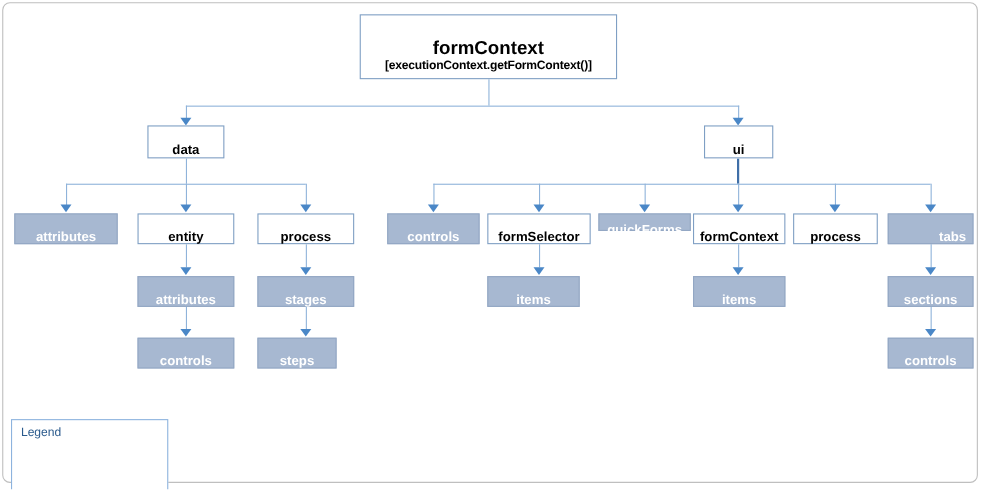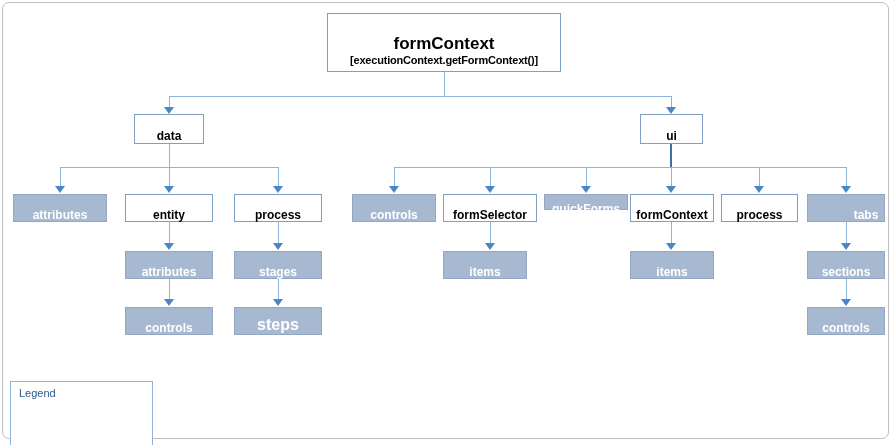--- a/index.html
+++ b/index.html
@@ -205,21 +205,21 @@
       </div>
       <div class="node collection" style="left: 125px; top: 251px; width: 88px; height: 28px; font-size: 12px;">
         <span class="title">attributes</span>
       </div>
       <div class="node collection" style="left: 125px; top: 307px; width: 88px; height: 28px; font-size: 12px;">
         <span class="title">controls</span>
       </div>
       <div class="node collection" style="left: 234px; top: 251px; width: 88px; height: 28px; font-size: 12px;">
         <span class="title">stages</span>
       </div>
-      <div class="node collection" style="left: 234px; top: 307px; width: 88px; height: 28px; font-size: 16px; justify-content: flex-end;">
+      <div class="node collection" style="left: 234px; top: 307px; width: 72px; height: 28px; font-size: 12px;">
         <span class="title">steps</span>
       </div>
       <div class="node collection" style="left: 352px; top: 194px; width: 84px; height: 28px; font-size: 12px;">
         <span class="title">controls</span>
       </div>
       <div class="node plain" style="left: 443px; top: 194px; width: 94px; height: 28px; font-size: 12px;">
         <span class="title">formSelector</span>
       </div>
       <div class="node collection" style="left: 544px; top: 194px; width: 84px; height: 16px; font-size: 12px;">
         <span class="title">quickForms</span>

